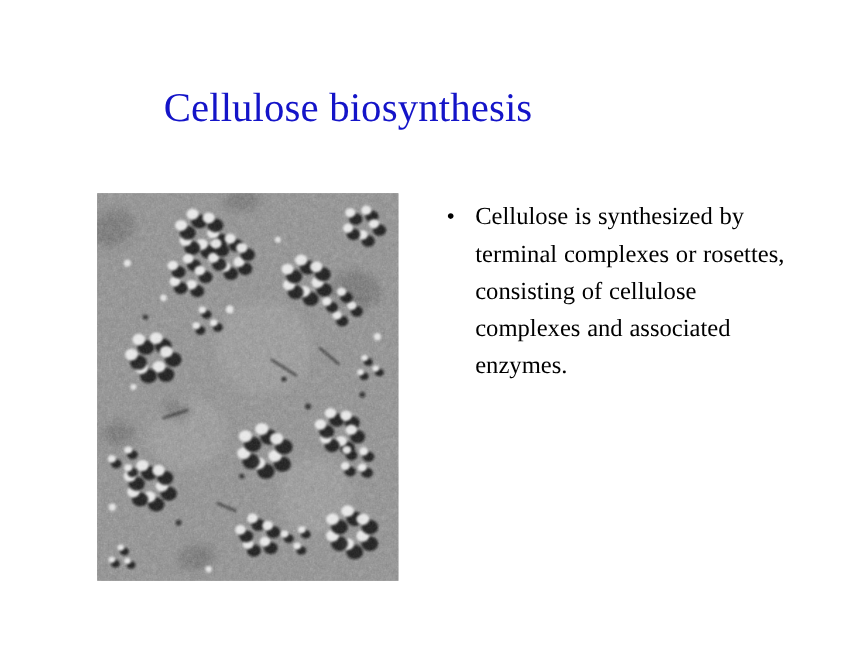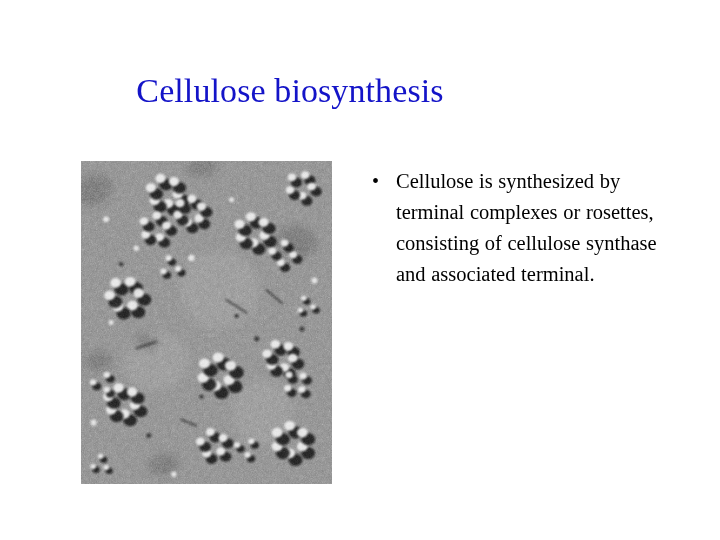--- a/index.html
+++ b/index.html
@@ -369,17 +369,17 @@
           </g>
         </g>
 
       <rect x="0" y="0" width="251" height="323" filter="url(#grain)" opacity="0.22"></rect>
     </svg>
   </div>
 
   <div class="body-block">
     <div class="bullet-row">
       <span class="bullet-dot">•</span>
-      <span class="bullet-text">Cellulose is synthesized by terminal complexes or rosettes, consisting of cellulose synthase and associated terminal.</span>
+      <span class="bullet-text">Cellulose is synthesized by terminal complexes or rosettes, consisting of cellulose complexes and associated enzymes.</span>
     </div>
   </div>
 
 </div>
 
 </body></html>

